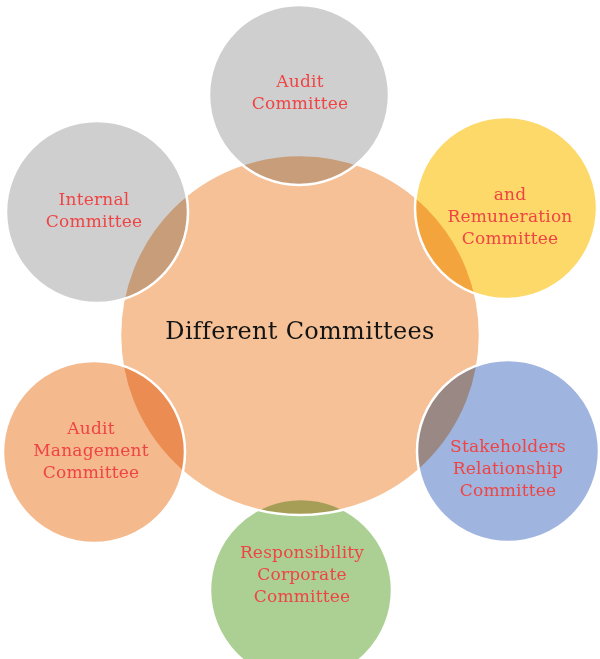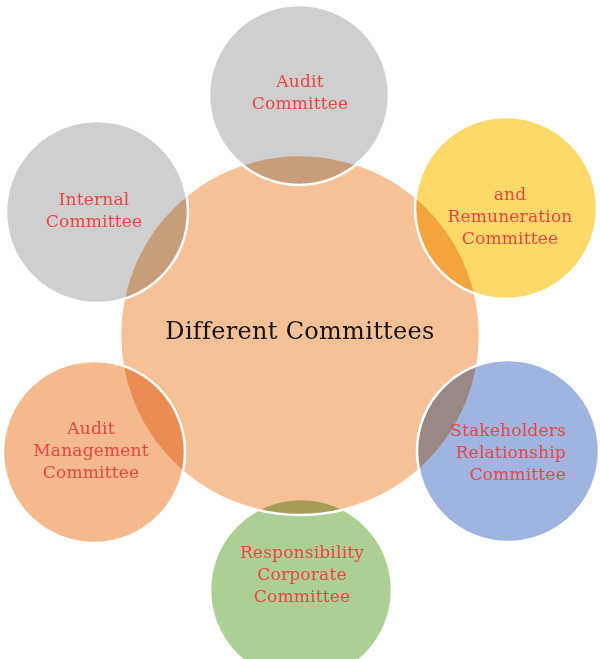--- a/index.html
+++ b/index.html
@@ -29,21 +29,21 @@
     font-weight: normal;
     letter-spacing: 0.3px;
     color: #141414;
   }
   
   #lb-center { left: 300px; top: 331px; }
   #lb-audit  { left: 300px; top: 92px;  }
   #lb-icc    { left: 94px;  top: 210px; }
   #lb-nom    { left: 510px; top: 216px; }
   #lb-risk   { left: 91px;  top: 450px; }
-  #lb-stake  { left: 508px; top: 452px; text-align: right; }
+  #lb-stake  { left: 508px; top: 468px; }
   #lb-corp   { left: 302px; top: 574px; }
   .blend { mix-blend-mode: multiply; }
 </style>
 </head>
 <body>
 
 <div class="stage">
 
   <svg width="600" height="659" viewBox="0 0 600 659">
 

